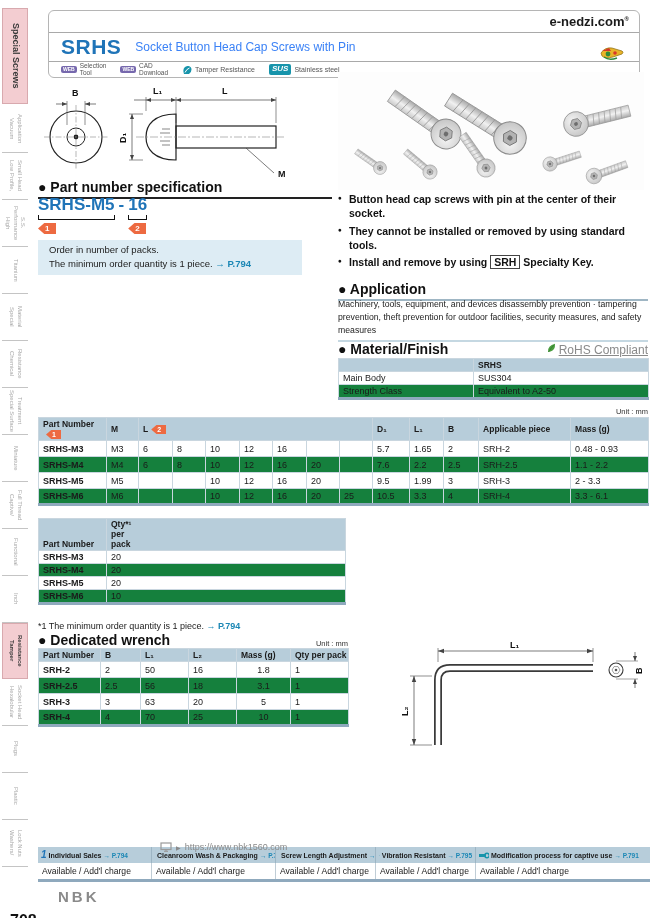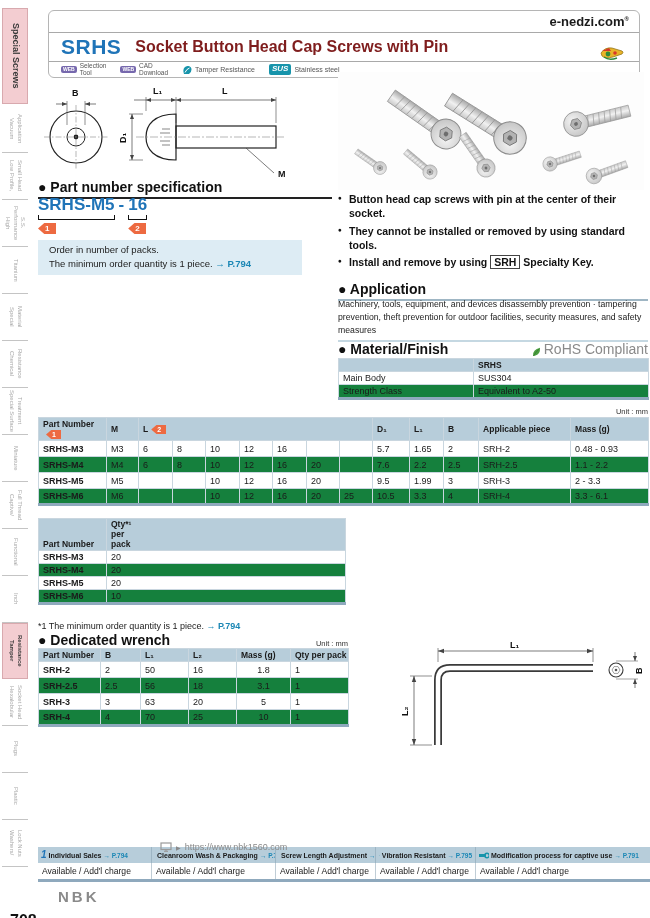--- a/index.html
+++ b/index.html
@@ -17,21 +17,21 @@
   .side-item.active{background:#f3cdd1;color:#3a3a3a;font-weight:700;border:1px solid #d8a9ae;}
 
   
   #header-box{position:absolute;left:48px;top:10px;width:592px;height:68px;border:1px solid #b5b5b5;
               border-radius:6px;background:#fff;}
   #site-row{height:22px;border-bottom:1px solid #a9a9a9;display:flex;justify-content:flex-end;
             align-items:center;padding:0 10px;font-weight:700;font-size:13px;}
   #site-row sup{font-size:6px;}
   #series-row{height:29px;border-bottom:1px solid #a9a9a9;display:flex;align-items:center;padding:0 12px;gap:14px;}
   #series-code{color:#1f74b8;font-weight:700;font-size:21px;letter-spacing:.5px;}
-  #page-title{font-weight:700;font-size:16px;color:#7f1d1d;}
+  #page-title{font-weight:400;font-size:12px;color:#3b82f6;}
   #badge-row{height:15px;display:flex;align-items:center;gap:14px;padding:0 12px;font-size:6.5px;color:#555;}
   .badge{display:flex;align-items:center;gap:3px;}
   .web-chip{background:#7668ad;color:#fff;font-size:5px;font-weight:700;border-radius:2px;
             padding:1px 2px;line-height:1;}
   .badge-2line{display:flex;flex-direction:column;line-height:1.05;}
   .sus-chip{background:#1794ab;color:#fff;font-weight:700;font-style:italic;font-size:8px;
             border-radius:2px;padding:0 3px;line-height:1.3;}
   #mascot{position:absolute;right:14px;top:34px;}
 
   
@@ -53,21 +53,21 @@
   
   #features{position:absolute;left:338px;top:193px;width:312px;}
   .feat{position:relative;padding-left:11px;font-size:10.5px;font-weight:600;line-height:1.32;
         margin-bottom:4px;color:#111;}
   .feat:before{content:"●";position:absolute;left:0;top:1px;font-size:6.5px;}
   .srh-box{border:1px solid #444;padding:0 3px;font-weight:700;}
   #app-heading{position:absolute;left:338px;top:281px;width:310px;border-bottom:2px solid #9fb6c4;padding-bottom:2px;}
   #app-text{position:absolute;left:338px;top:298px;width:310px;font-size:8.7px;line-height:1.5;
             color:#222;border-bottom:2px solid #c5d8e2;padding-bottom:3px;}
   #mat-row{position:absolute;left:338px;top:341px;width:310px;display:flex;justify-content:space-between;align-items:flex-end;}
-  #rohs{display:flex;align-items:flex-end;gap:3px;font-size:14px;color:#8a8a8a;}
+  #rohs{display:flex;align-items:flex-start;gap:3px;font-size:12px;color:#8a8a8a;text-decoration:underline;}
   #mat-table{position:absolute;left:338px;top:358px;width:310px;}
 
   
   table{border-collapse:collapse;table-layout:fixed;}
   .t th,.t td{border:1px solid #c9d6df;padding:1px 4px;text-align:left;overflow:hidden;white-space:nowrap;}
   .t th{background:#b7cdda;font-size:8.5px;font-weight:700;color:#1a1a1a;}
   .t td{font-size:9px;background:#fff;}
   .t tr.alt td{background:#15803d;}
   .t .pn{font-weight:700;}
   .t{border-bottom:3px solid #8fa9bd;}

